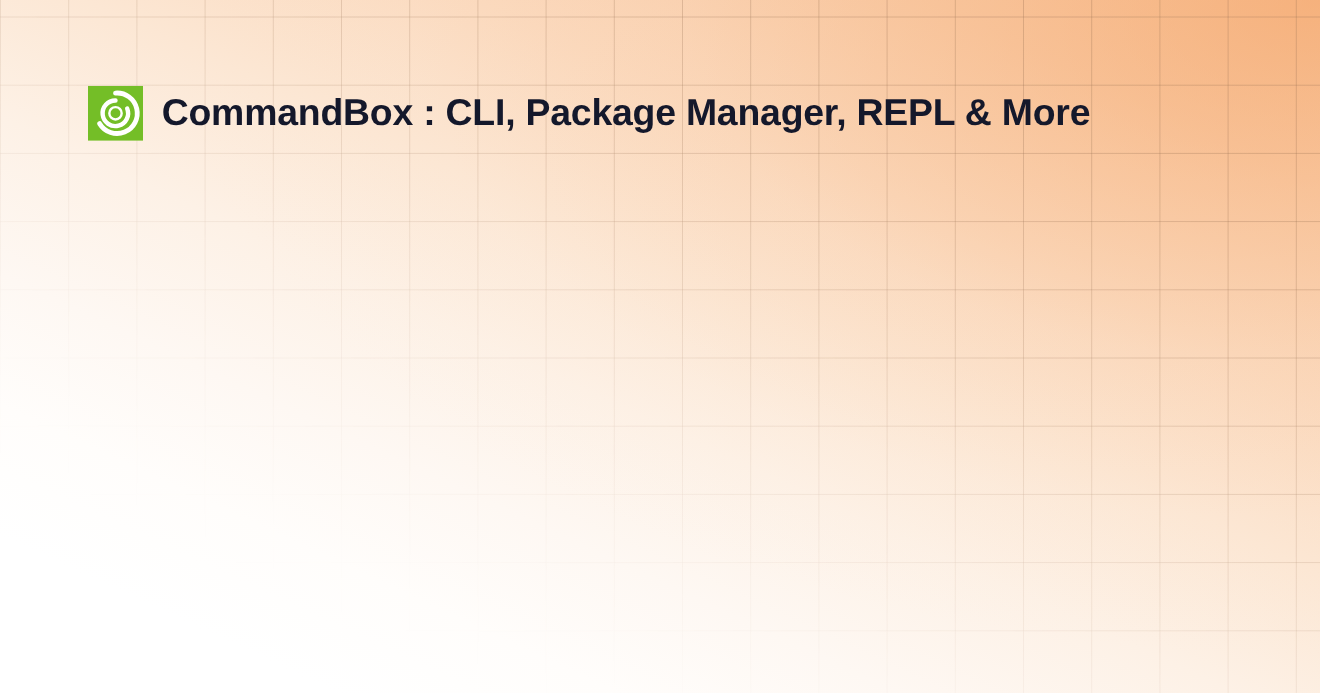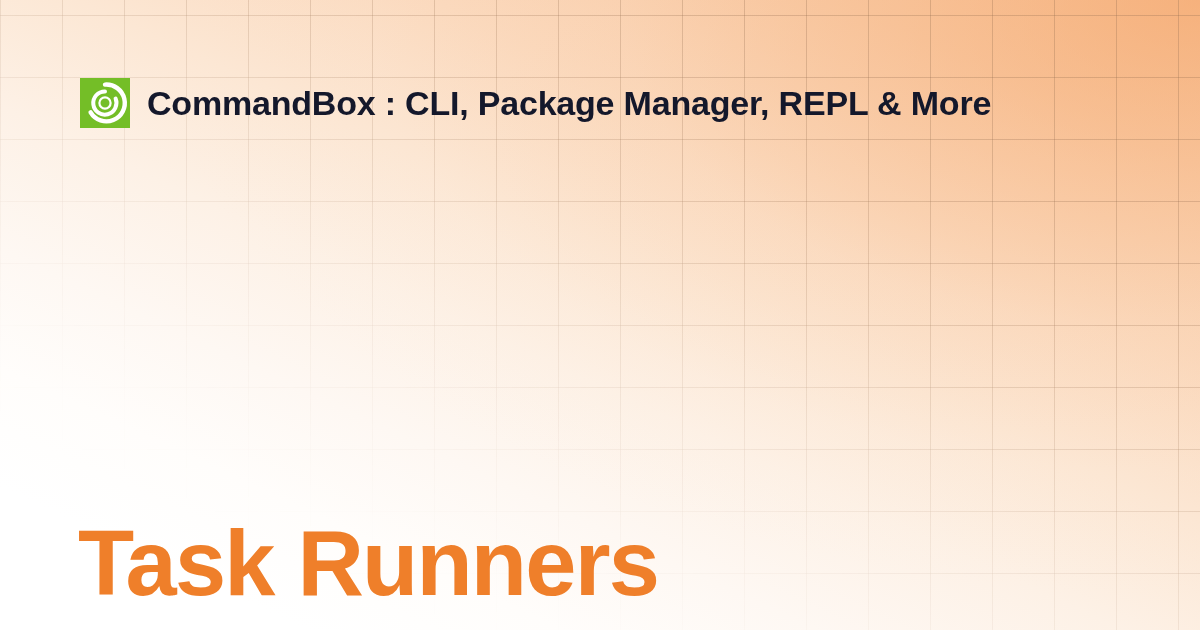--- a/index.html
+++ b/index.html
@@ -148,16 +148,15 @@
           <g fill="none" stroke="#ffffff" stroke-linecap="round">
             <path d="M 25 6.6 A 18.4 18.4 0 1 1 10.6 34.4" stroke-width="4.4"></path>
             <path d="M 25 13.4 A 11.6 11.6 0 1 0 35.6 20.6" stroke-width="4.0"></path>
             <circle cx="25" cy="25" r="5.6" stroke-width="2.2"></circle>
           </g>
         </svg>
       </span>
       <span class="brand-title">CommandBox : CLI, Package Manager, REPL &amp; More</span>
     </div>
 
-    <h1 class="page-heading">Task Runners</h1>
 
   </div>
 </div>
 
 </body></html>

